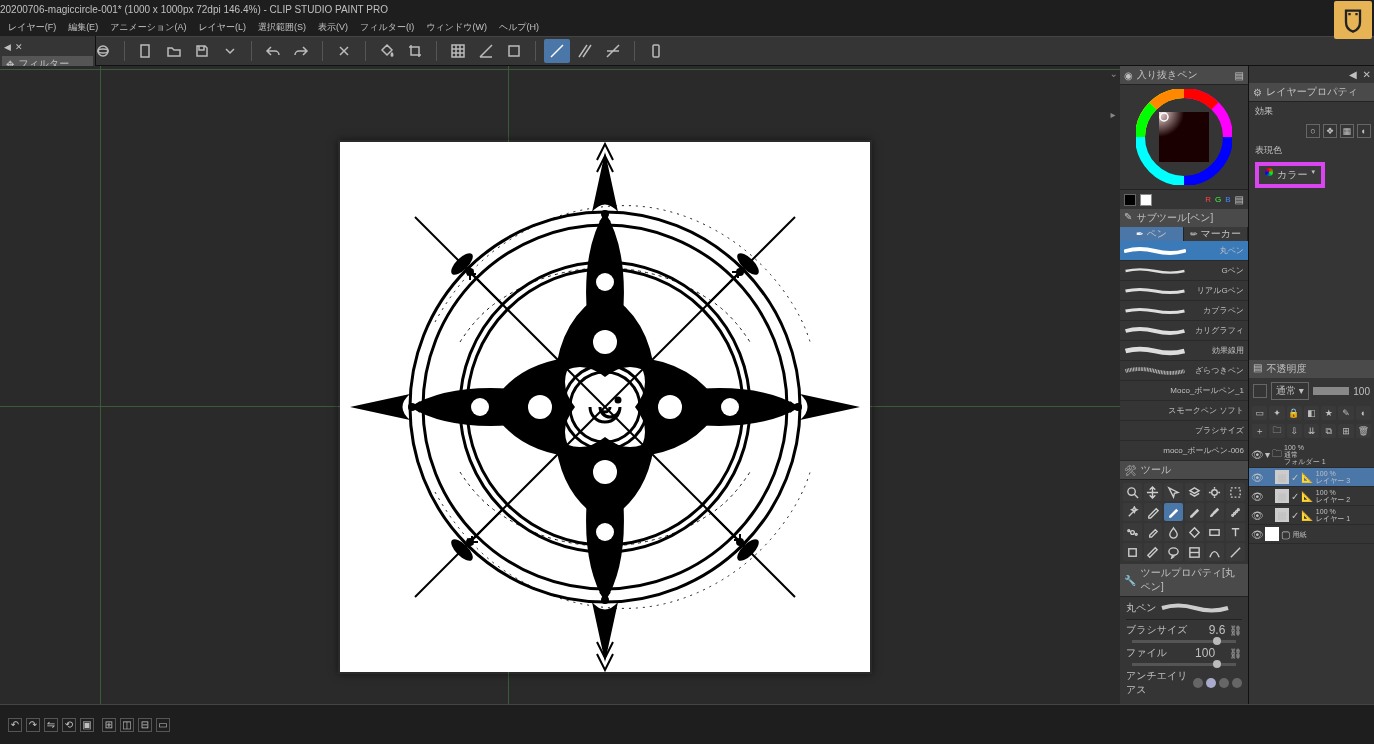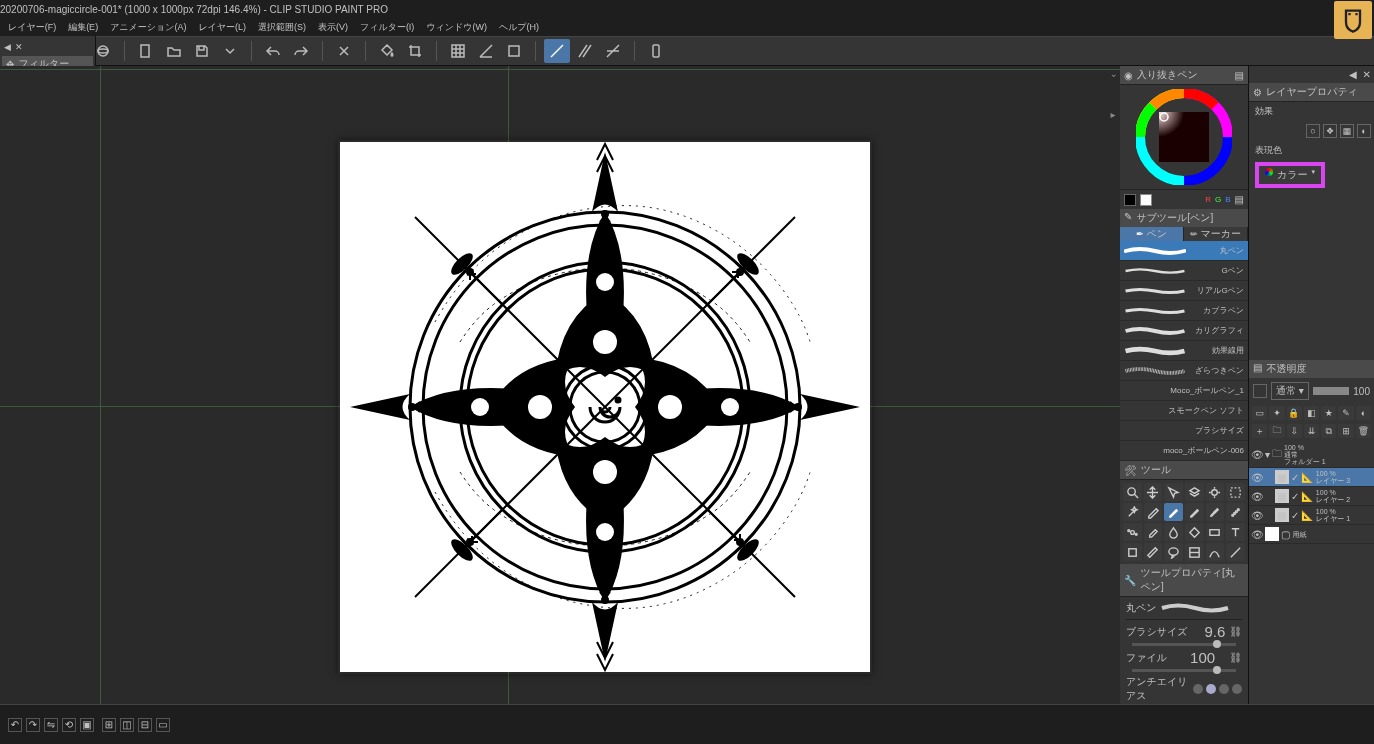--- a/index.html
+++ b/index.html
@@ -61,21 +61,21 @@
   .brush-stroke svg{width:100%;height:100%;}
   .brush-row span{font-size:8px;text-align:right;min-width:54px;}
   .toolgrid{display:grid;grid-template-columns:repeat(6,1fr);gap:2px;padding:3px;}
   .toolgrid .t{height:18px;display:flex;align-items:center;justify-content:center;background:#3a3a3a;border-radius:2px;}
   .toolgrid .t.on{background:#4a76a8;}
   .toolgrid .t svg{width:13px;height:13px;stroke:#ccc;fill:none;stroke-width:1.5;}
   .prop-body{padding:4px 6px;}
   .prop-row{display:flex;align-items:center;justify-content:space-between;padding:3px 0;font-size:9px;}
   .slider{flex:1;height:3px;background:#555;margin:0 6px;position:relative;}
   .slider::after{content:"";position:absolute;right:14%;top:-3px;width:8px;height:8px;border-radius:50%;background:#bbb;}
-  .val-box{width:34px;text-align:right;font-size:15px;}
+  .val-box{width:34px;text-align:right;font-size:12px;}
   .toggles{display:flex;gap:3px;}
   .toggles span{width:10px;height:10px;border-radius:50%;background:#666;}
   .toggles span.on{background:#aac;}
   
   .layer-head{background:#4a4a4a;padding:2px 4px;font-size:9px;display:flex;gap:4px;}
   .layer-top{padding:4px;display:flex;align-items:center;gap:4px;}
   .layer-btnrow{display:grid;grid-template-columns:repeat(7,1fr);gap:2px;padding:2px 3px;}
   .layer-btnrow span{height:14px;display:flex;align-items:center;justify-content:center;font-size:9px;background:#3a3a3a;border-radius:2px;}
   .layer-list{padding-top:2px;}
   .layer{display:flex;align-items:center;gap:2px;padding:2px 2px;font-size:8px;border-bottom:1px solid #2a2a2a;}

